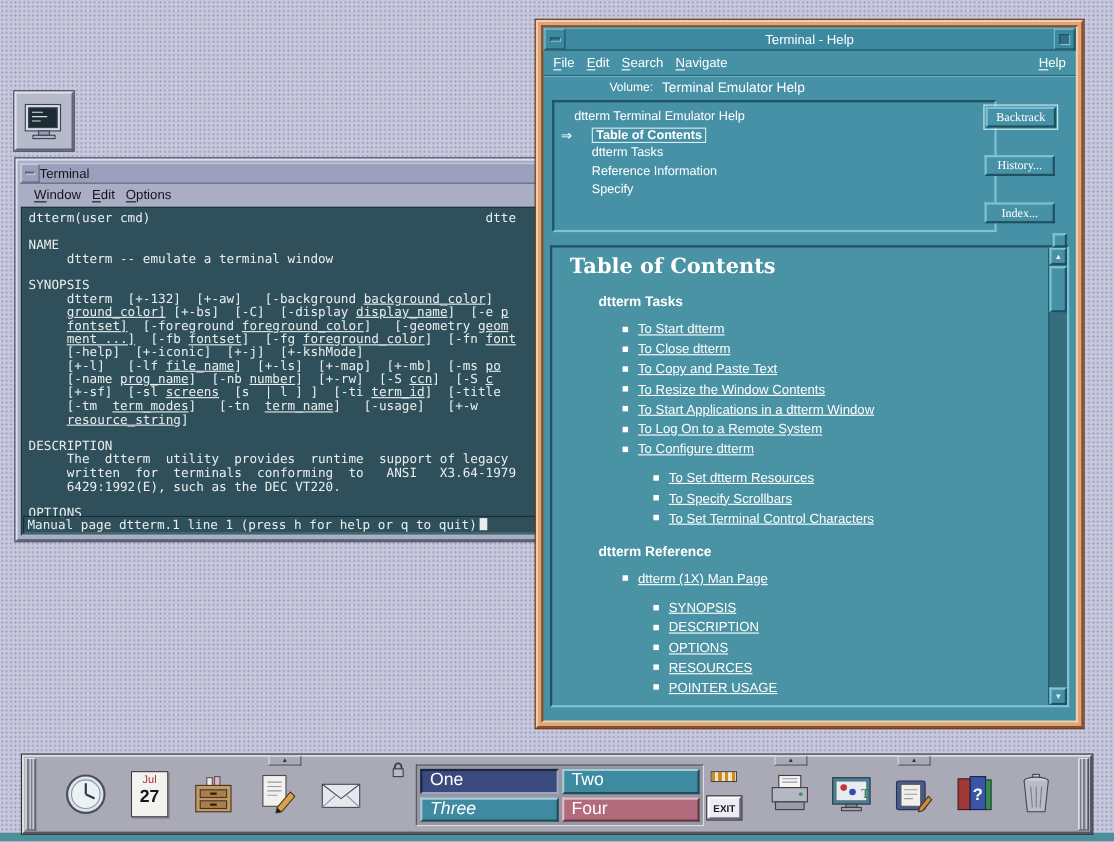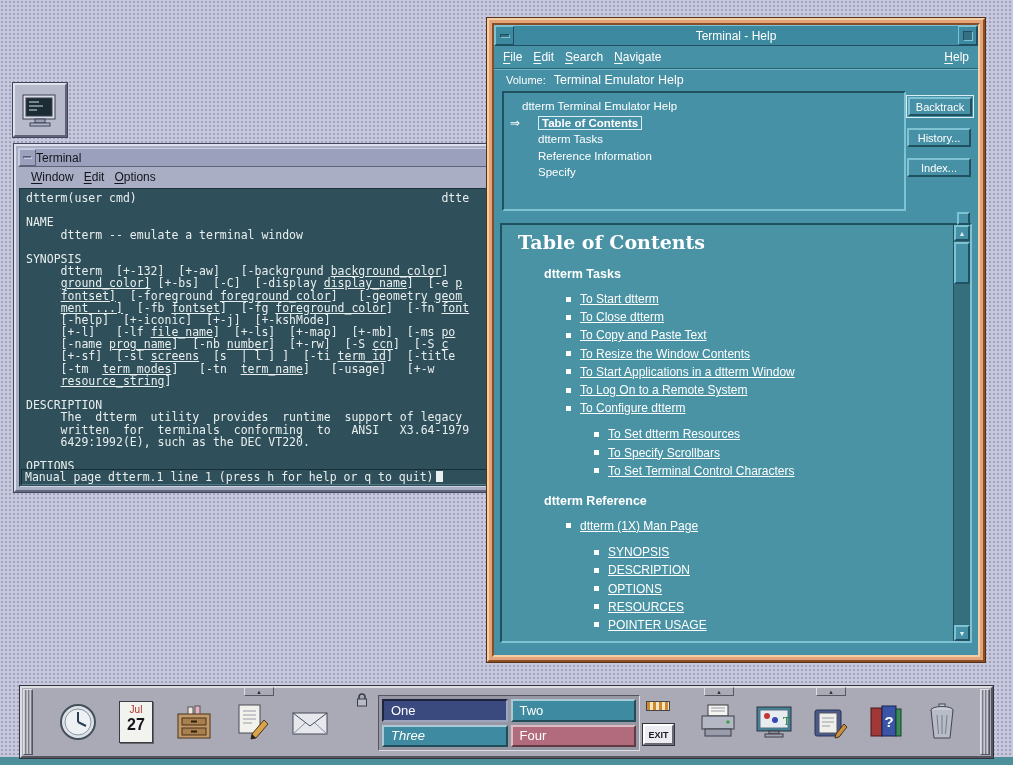--- a/index.html
+++ b/index.html
@@ -51,31 +51,31 @@
   .hb-btn{width:19px;height:19px;background:#3c89a0;border:1px solid;border-color:#7fc2d4 #1f4f60 #1f4f60 #7fc2d4;
     display:flex;align-items:center;justify-content:center;flex:0 0 auto;}
   .hb-dash{width:10px;height:4px;background:#356f82;border:1px solid;border-color:#1f4f60 #7fc2d4 #7fc2d4 #1f4f60;}
   .hb-sq{width:10px;height:10px;background:#356f82;border:1px solid;border-color:#1f4f60 #7fc2d4 #7fc2d4 #1f4f60;}
   .help-title{flex:1;text-align:center;font-size:12px;}
   .help-menubar{height:23px;display:flex;align-items:center;padding:0 9px;color:#fff;font-size:12px;
     border-bottom:1px solid #2a6375;box-shadow:0 1px 0 #6fb4c6;flex:0 0 auto;}
   .menu-group{display:flex;gap:11px;}
   .spacer{flex:1;}
   .volume-row{height:22px;display:flex;align-items:center;padding-left:12px;color:#fff;flex:0 0 auto;}
-  .volume-label{font-size:11px;margin-right:8px;}
+  .volume-label{font-size:11px;margin-right:8px;margin-left:48px;}
   .volume-value{font-size:12.5px;}
   .mid-region{height:126px;position:relative;flex:0 0 auto;}
   .topic-tree{position:absolute;left:8px;top:0;width:404px;height:120px;
     border:2px solid;border-color:#1f5160 #7fc2d4 #7fc2d4 #1f5160;padding-top:5px;overflow:hidden;}
   .tree-row{position:relative;height:16.5px;color:#fff;font-size:11.5px;display:flex;align-items:center;}
   .tree-row.lvl0{padding-left:18px;}
   .tree-row.lvl1{padding-left:34px;}
   .tree-arrow{position:absolute;left:6px;font-size:12px;}
   .tree-row.sel .tree-label{border:1px solid #d8eef2;padding:0 3px;font-weight:bold;}
-  .help-buttons{position:absolute;right:4px;top:4px;display:flex;flex-direction:column;gap:9px;}
+  .help-buttons{position:absolute;right:16px;top:4px;display:flex;flex-direction:column;gap:22px;font-family:Liberation Serif, serif;}
   .hbtn-wrap{padding:1px;}
   .hbtn-wrap.def{border:1px solid #d8eef2;}
   .hbtn{width:64px;height:19px;background:#4791a6;border:2px solid;border-color:#7fc2d4 #1f5160 #1f5160 #7fc2d4;
     color:#fff;font-size:11px;display:flex;align-items:center;justify-content:center;white-space:nowrap;}
   .pane-sash{position:absolute;right:8px;bottom:-8px;width:13px;height:13px;background:#4791a6;
     border:2px solid;border-color:#7fc2d4 #1f5160 #1f5160 #7fc2d4;z-index:6;}
   .help-content{flex:1;margin:6px 6px 12px 6px;border:2px solid;border-color:#1f5160 #7fc2d4 #7fc2d4 #1f5160;
     position:relative;background:#4a93a4;overflow:hidden;}
   .hc-body{position:absolute;left:0;top:0;right:17px;bottom:0;overflow:hidden;color:#fff;padding:6px 0 0 16px;}
   .hc-title{font-family:"DejaVu Serif",serif;font-weight:bold;font-size:19px;margin-bottom:2px;}
@@ -101,21 +101,21 @@
     border:1px solid;border-color:#dddde4 #55555f #55555f #dddde4;}
   .ph-left{left:1px;} .ph-right{right:1px;}
   .panel-icon{position:absolute;top:5px;width:56px;height:58px;display:flex;align-items:center;justify-content:center;}
   .subpanel-tab{position:absolute;top:-1px;width:30px;height:9px;background:#aaaab6;
     border:1px solid;border-color:#dddde4 #55555f #55555f #dddde4;
     display:flex;align-items:center;justify-content:center;font-size:6px;color:#333;line-height:1;}
   .lock-wrap{position:absolute;left:333px;top:4px;}
   .ws-block{position:absolute;left:356px;top:7px;width:262px;height:56px;background:#9797a3;
     border:1px solid;border-color:#55555f #dddde4 #dddde4 #55555f;padding:3px;
     display:grid;grid-template-columns:1fr 1fr;grid-gap:3px;}
-  .wsbtn{color:#fff;font-size:13px;display:flex;align-items:center;padding-left:7px;
+  .wsbtn{color:#fff;font-size:16px;display:flex;align-items:center;padding-left:7px;
     border:2px solid;border-color:rgba(255,255,255,.55) rgba(0,0,0,.45) rgba(0,0,0,.45) rgba(255,255,255,.55);}
   .wsbtn.active{border-color:rgba(0,0,0,.5) rgba(255,255,255,.5) rgba(255,255,255,.5) rgba(0,0,0,.5);}
   .busy-light{position:absolute;left:624px;top:13px;width:24px;height:10px;background:#f2e6c4;
     border:1px solid #44444c;background-image:repeating-linear-gradient(90deg,#d08828 0 3px,rgba(0,0,0,0) 3px 6px);}
   .exit-btn{position:absolute;left:621px;top:36px;width:31px;height:21px;background:#ececf2;
     border:2px solid;border-color:#ffffff #6a6a74 #6a6a74 #ffffff;outline:1px solid #33333c;
     color:#1a1a22;font-size:9px;font-weight:bold;display:flex;align-items:center;justify-content:center;}
   .calendar{width:34px;height:42px;background:#f2f2ee;border:1px solid #3a3a44;box-shadow:1px 1px 0 #666;
     display:flex;flex-direction:column;align-items:center;}
   .cal-month{color:#b03028;font-size:10px;margin-top:2px;line-height:11px;}

